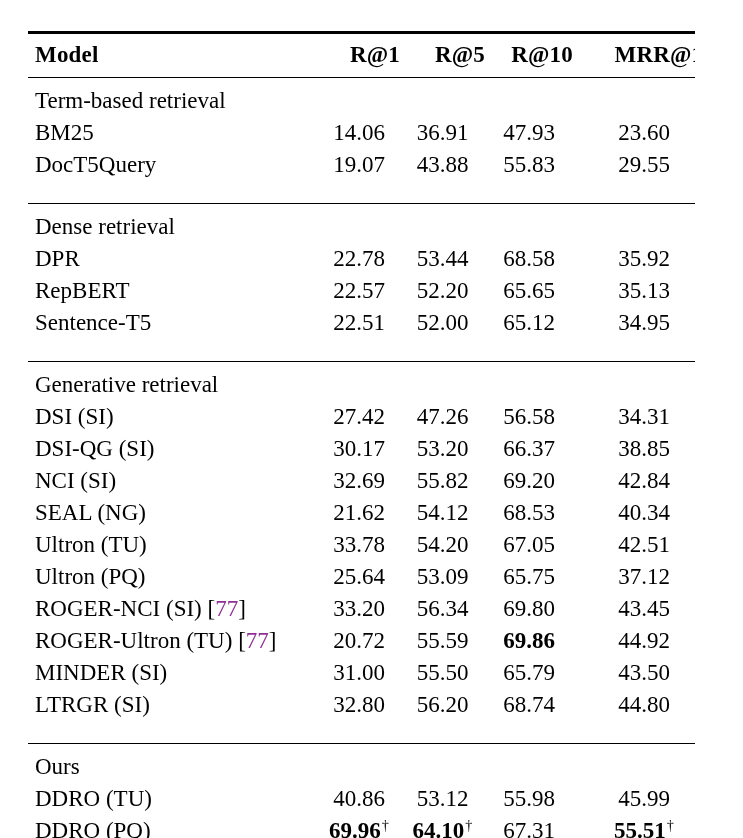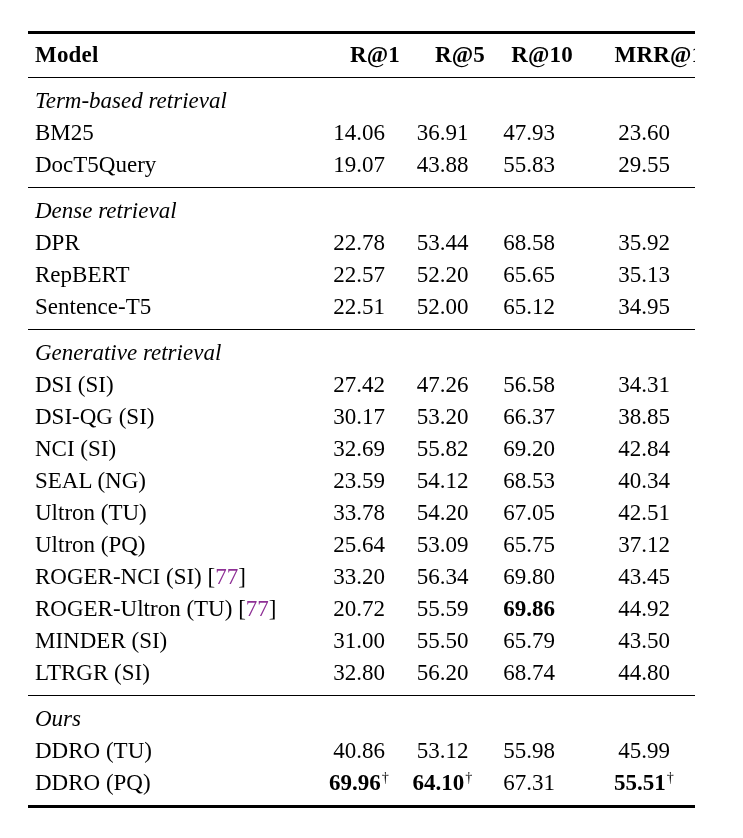--- a/index.html
+++ b/index.html
@@ -49,29 +49,28 @@
     padding: 2px 0;
     text-align: center;
     vertical-align: baseline;
     white-space: nowrap;
   }
   tbody td.model-cell {
     text-align: left;
     padding-left: 7px;
   }
   tr.section-row td {
-    font-style: italic;
     padding-top: 9px;
     padding-bottom: 2px;
   }
   tr.section-row.midrule td {
     border-top: 1.5px solid #000;
   }
   tr.section-end td {
-    padding-bottom: 8px;
+    padding-bottom: 24px;
   }
   td.bold, .bold {
     font-weight: bold;
   }
   sup.dagger {
     font-size: 0.62em;
     font-weight: normal;
     vertical-align: 0.55em;
     line-height: 0;
     margin-left: 1px;
@@ -162,21 +161,21 @@
         </tr>
         <tr>
           <td class="model-cell"><span>NCI (SI)</span></td>
           <td class="metric-cell"><span>32.69</span></td>
           <td class="metric-cell"><span>55.82</span></td>
           <td class="metric-cell"><span>69.20</span></td>
           <td class="metric-cell"><span>42.84</span></td>
         </tr>
         <tr>
           <td class="model-cell"><span>SEAL (NG)</span></td>
-          <td class="metric-cell"><span>23.59</span></td>
+          <td class="metric-cell"><span>21.62</span></td>
           <td class="metric-cell"><span>54.12</span></td>
           <td class="metric-cell"><span>68.53</span></td>
           <td class="metric-cell"><span>40.34</span></td>
         </tr>
         <tr>
           <td class="model-cell"><span>Ultron (TU)</span></td>
           <td class="metric-cell"><span>33.78</span></td>
           <td class="metric-cell"><span>54.20</span></td>
           <td class="metric-cell"><span>67.05</span></td>
           <td class="metric-cell"><span>42.51</span></td>

